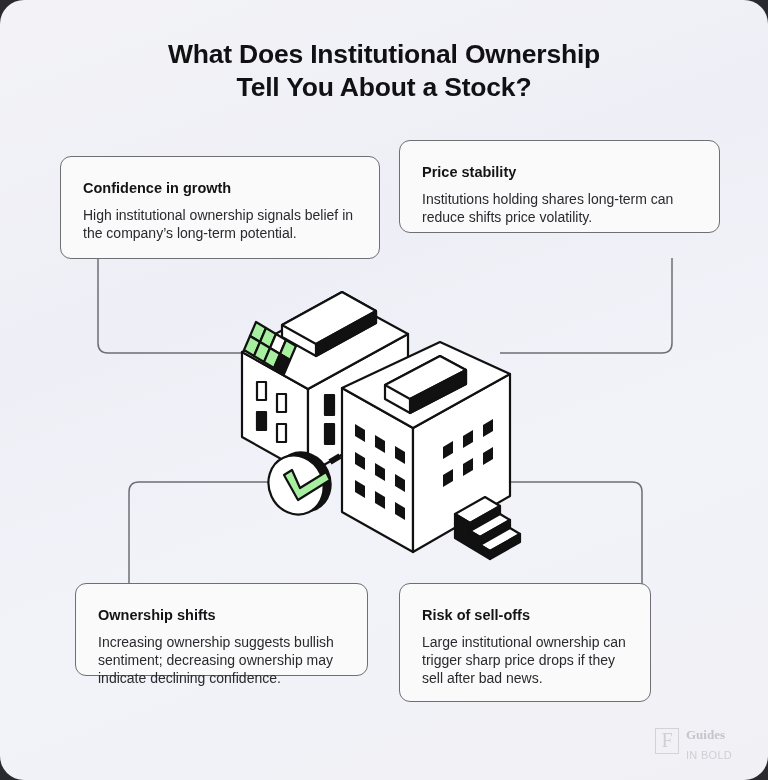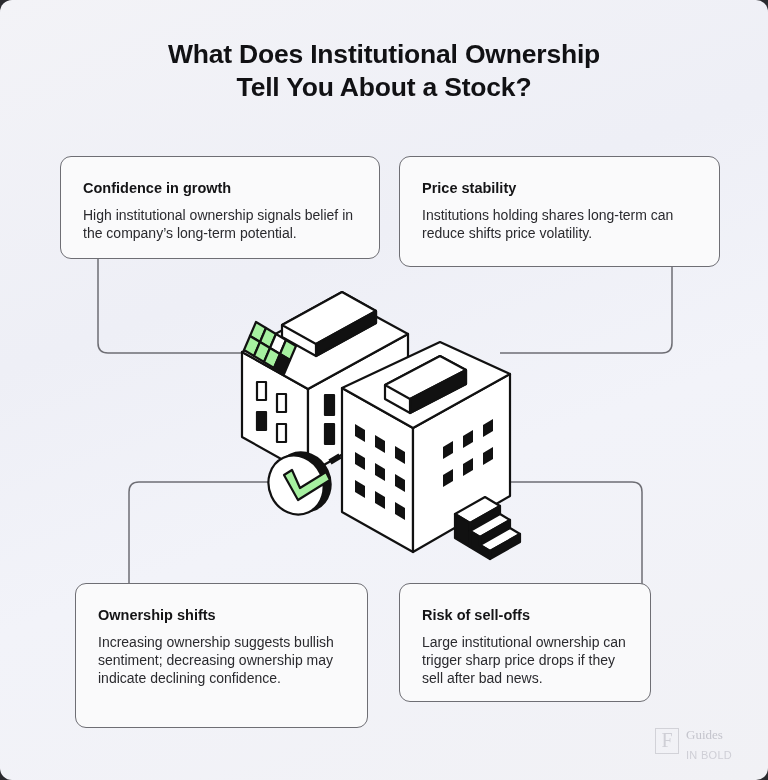--- a/index.html
+++ b/index.html
@@ -1,40 +1,40 @@
 <!DOCTYPE html>
 <html><head>
   <meta charset="utf-8">
   <style>
     html, body { margin: 0; padding: 0; background: #2a2a2e; }
     body { width: 768px; height: 780px; overflow: hidden; font-family: "Liberation Sans", sans-serif; }
     .frame {
       position: absolute; left: 0; top: 0; width: 768px; height: 780px;
-      border-radius: 12px; overflow: hidden;
+      border-radius: 24px; overflow: hidden;
       background: linear-gradient(160deg, #f3f3f7 0%, #eeeff6 35%, #f2f3f9 60%, #f1f1f5 100%);
     }
     .title {
       position: absolute; left: 0; top: 38px; width: 768px; text-align: center;
       font-size: 26.5px; font-weight: 700; color: #111114; line-height: 33px; letter-spacing: -0.2px;
     }
     .connectors { position: absolute; left: 0; top: 0; width: 768px; height: 780px; }
     .card {
       position: absolute; background: #fafafb; border: 1.5px solid #6e6e74; border-radius: 11px;
       box-sizing: border-box; padding: 22px 22px 0 22px;
     }
     .card h3 { margin: 0 0 9px 0; font-size: 14.5px; font-weight: 700; color: #141416; line-height: 18px; }
     .card p { margin: 0; font-size: 14px; color: #2a2a2e; line-height: 18px; }
     .illustration { position: absolute; left: 230px; top: 282px; width: 310px; height: 280px; }
     .logo { position: absolute; left: 655px; top: 726px; width: 100px; height: 34px; }
     .logo-box {
       position: absolute; left: 0; top: 2px; width: 24px; height: 26px; border: 1.5px solid #d2d2d8;
       box-sizing: border-box; color: #cfcfd6; font-family: "Liberation Serif", serif; font-size: 20px;
       text-align: center; line-height: 23px;
     }
-    .logo-t1 { position: absolute; left: 31px; top: 1px; font-family: "Liberation Serif", serif; font-weight: 400; font-size: 13px; color: #c4c4cc; }
+    .logo-t1 { position: absolute; left: 31px; top: 1px; font-family: "Liberation Serif", serif; font-weight: 700; font-size: 13px; color: #c4c4cc; }
     .logo-t2 { position: absolute; left: 31px; top: 17px; font-size: 11px; color: #cfcfd6; letter-spacing: 0.3px; margin-top: 6px; }
   </style>
 </head>
 <body>
 
 <div class="frame">
 
   <div class="title">
     <div>What Does Institutional Ownership</div>
     <div>Tell You About a Stock?</div>
@@ -51,26 +51,26 @@
 
       <path d="M642 584 L642 492 Q642 482 632 482 L510 482"></path>
     </g>
   </svg>
 
   <div class="card" style="left:60px; top:156px; width:320px; height:103px;">
     <h3>Confidence in growth</h3>
     <p>High institutional ownership signals belief in the company’s long-term potential.</p>
   </div>
 
-  <div class="card" style="left:399px; top:156px; width:321px; height:111px;">
+  <div class="card" style="left:399px; top:140px; width:321px; height:93px;">
     <h3>Price stability</h3>
     <p>Institutions holding shares long-term can reduce shifts price volatility.</p>
   </div>
 
-  <div class="card" style="left:75px; top:583px; width:293px; height:145px;">
+  <div class="card" style="left:75px; top:583px; width:293px; height:93px;">
     <h3>Ownership shifts</h3>
     <p>Increasing ownership suggests bullish sentiment; decreasing ownership may indicate declining confidence.</p>
   </div>
 
   <div class="card" style="left:399px; top:583px; width:252px; height:119px;">
     <h3>Risk of sell-offs</h3>
     <p>Large institutional ownership can trigger sharp price drops if they sell after bad news.</p>
   </div>
 
   <svg class="illustration" viewBox="0 0 310 280">

